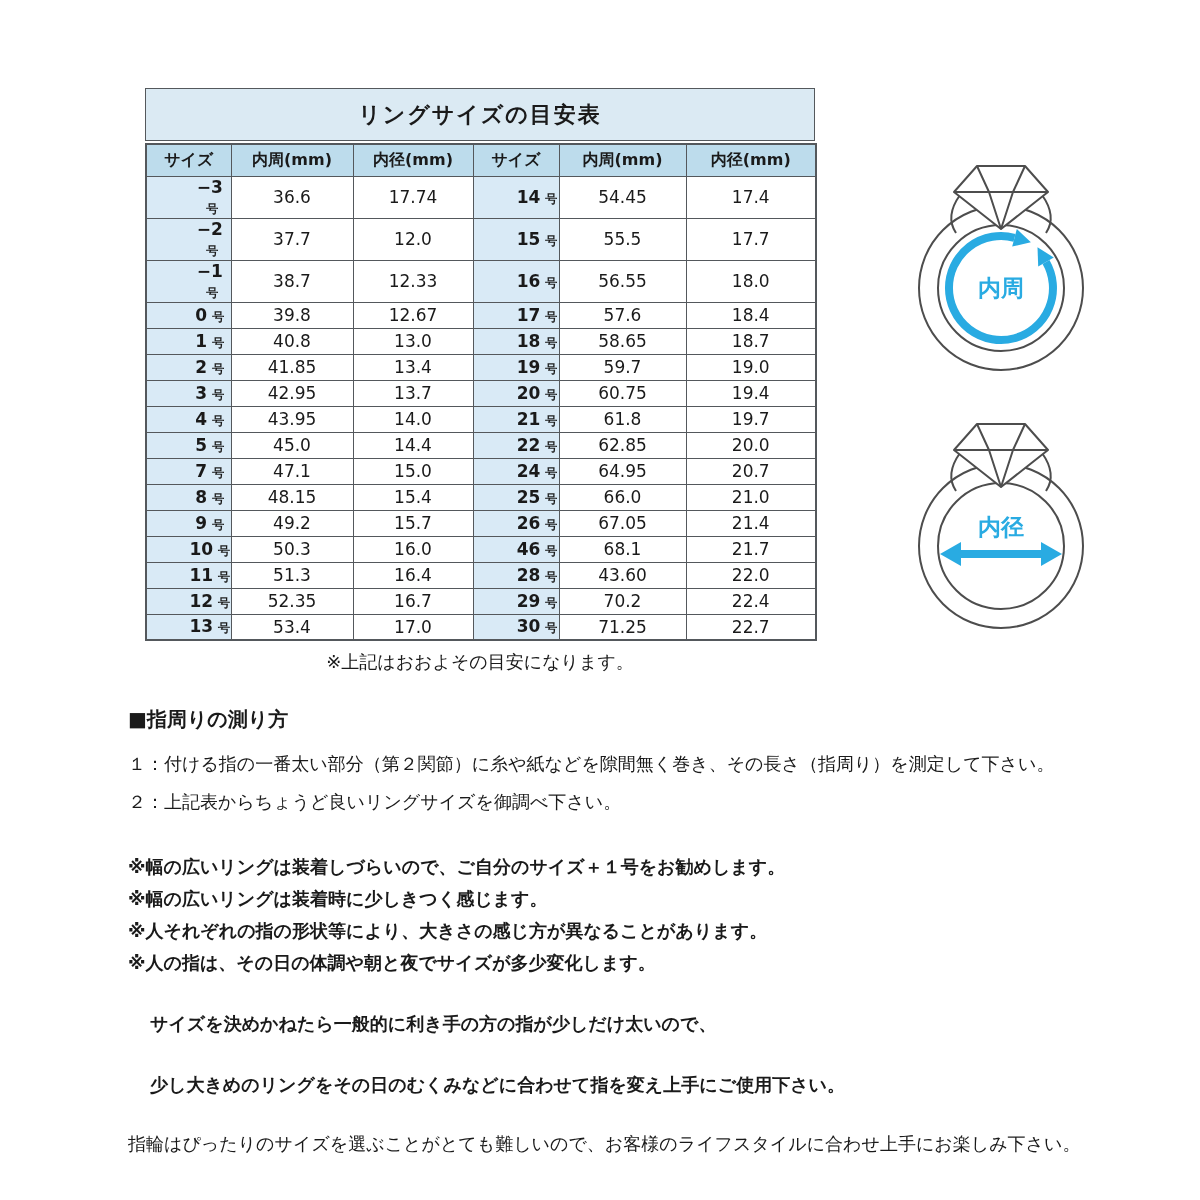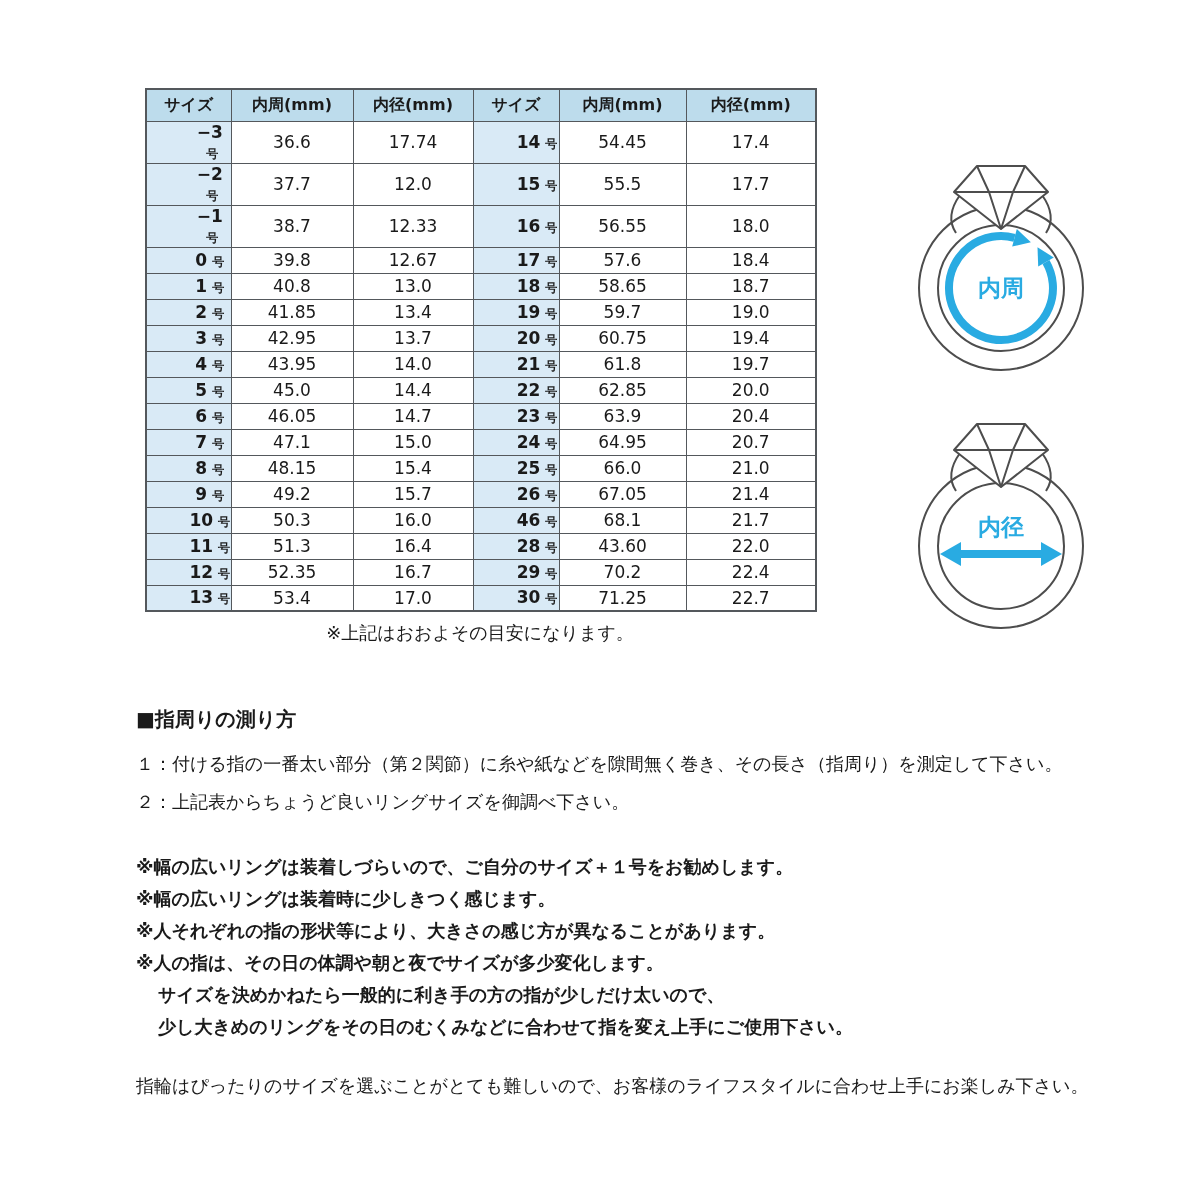--- a/index.html
+++ b/index.html
@@ -45,34 +45,35 @@
   }
   .ring .diamond { fill: #ffffff; stroke: var(--outline_gray); stroke-width: 2; stroke-linejoin: round; }
   .ring .arrow-stroke { fill: none; stroke: var(--accent_blue); stroke-width: 8; }
   .ring .arrow-fill { fill: var(--accent_blue); stroke: none; }
   .ring .label {
     fill: var(--accent_blue); font-size: 23px; font-weight: bold;
     text-anchor: middle; font-family: "DejaVu Sans", "Liberation Sans", sans-serif;
   }
 
   
-  .howto { position: absolute; left: 136px; top: 706px; width: 960px; font-size: 18px; }
+  .howto { position: absolute; left: 128px; top: 706px; width: 960px; font-size: 18px; }
   .howto-heading { font-size: 20px; font-weight: bold; margin: 0 0 12px 0; }
   .step { margin: 0; line-height: 38px; }
   .notes { margin-top: 30px; font-weight: bold; }
   .note-line { margin: 0; line-height: 32px; }
-  .note-line.indent { padding-left: 22px; }
+  .note-line.indent { padding-left: 22px; margin-top: 29px; }
   .footer-line { margin: 28px 0 0 0; line-height: 30px; }
 </style>
 </head>
 <body>
 
 <div class="canvas">
 
   <section class="table-block">
+    <div class="tbl-title">リングサイズの目安表</div>
     <table class="grid">
       <colgroup>
         <col style="width:85px">
           <col style="width:122px">
           <col style="width:120px">
         <col style="width:86px">
           <col style="width:127px">
           <col style="width:130px">
       </colgroup>
       <thead>
@@ -152,28 +153,20 @@
           </tr>
           <tr>
             <td class="size-cell"><span>5</span><span class="go">号</span></td>
             <td class="val-cell">45.0</td>
             <td class="val-cell">14.4</td>
             <td class="size-cell"><span>22</span><span class="go">号</span></td>
             <td class="val-cell">62.85</td>
             <td class="val-cell">20.0</td>
           </tr>
           <tr>
-            <td class="size-cell"><span>6</span><span class="go">号</span></td>
-            <td class="val-cell">46.05</td>
-            <td class="val-cell">14.7</td>
-            <td class="size-cell"><span>23</span><span class="go">号</span></td>
-            <td class="val-cell">63.9</td>
-            <td class="val-cell">20.4</td>
-          </tr>
-          <tr>
             <td class="size-cell"><span>7</span><span class="go">号</span></td>
             <td class="val-cell">47.1</td>
             <td class="val-cell">15.0</td>
             <td class="size-cell"><span>24</span><span class="go">号</span></td>
             <td class="val-cell">64.95</td>
             <td class="val-cell">20.7</td>
           </tr>
           <tr>
             <td class="size-cell"><span>8</span><span class="go">号</span></td>
             <td class="val-cell">48.15</td>

